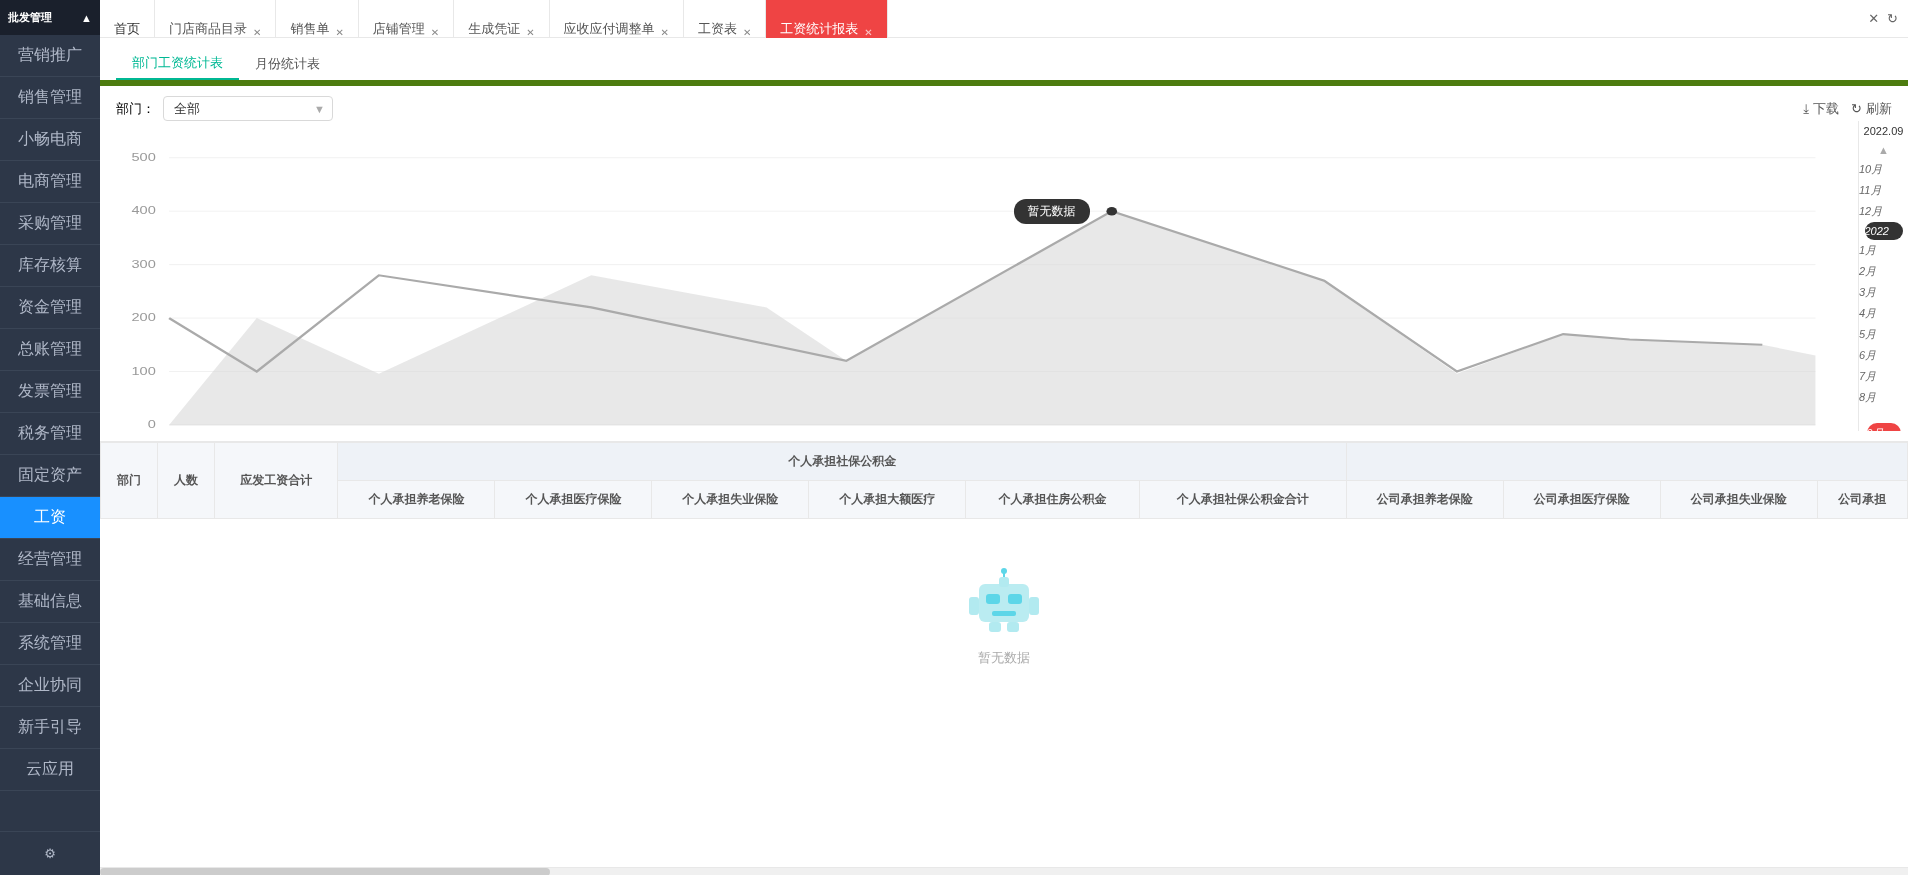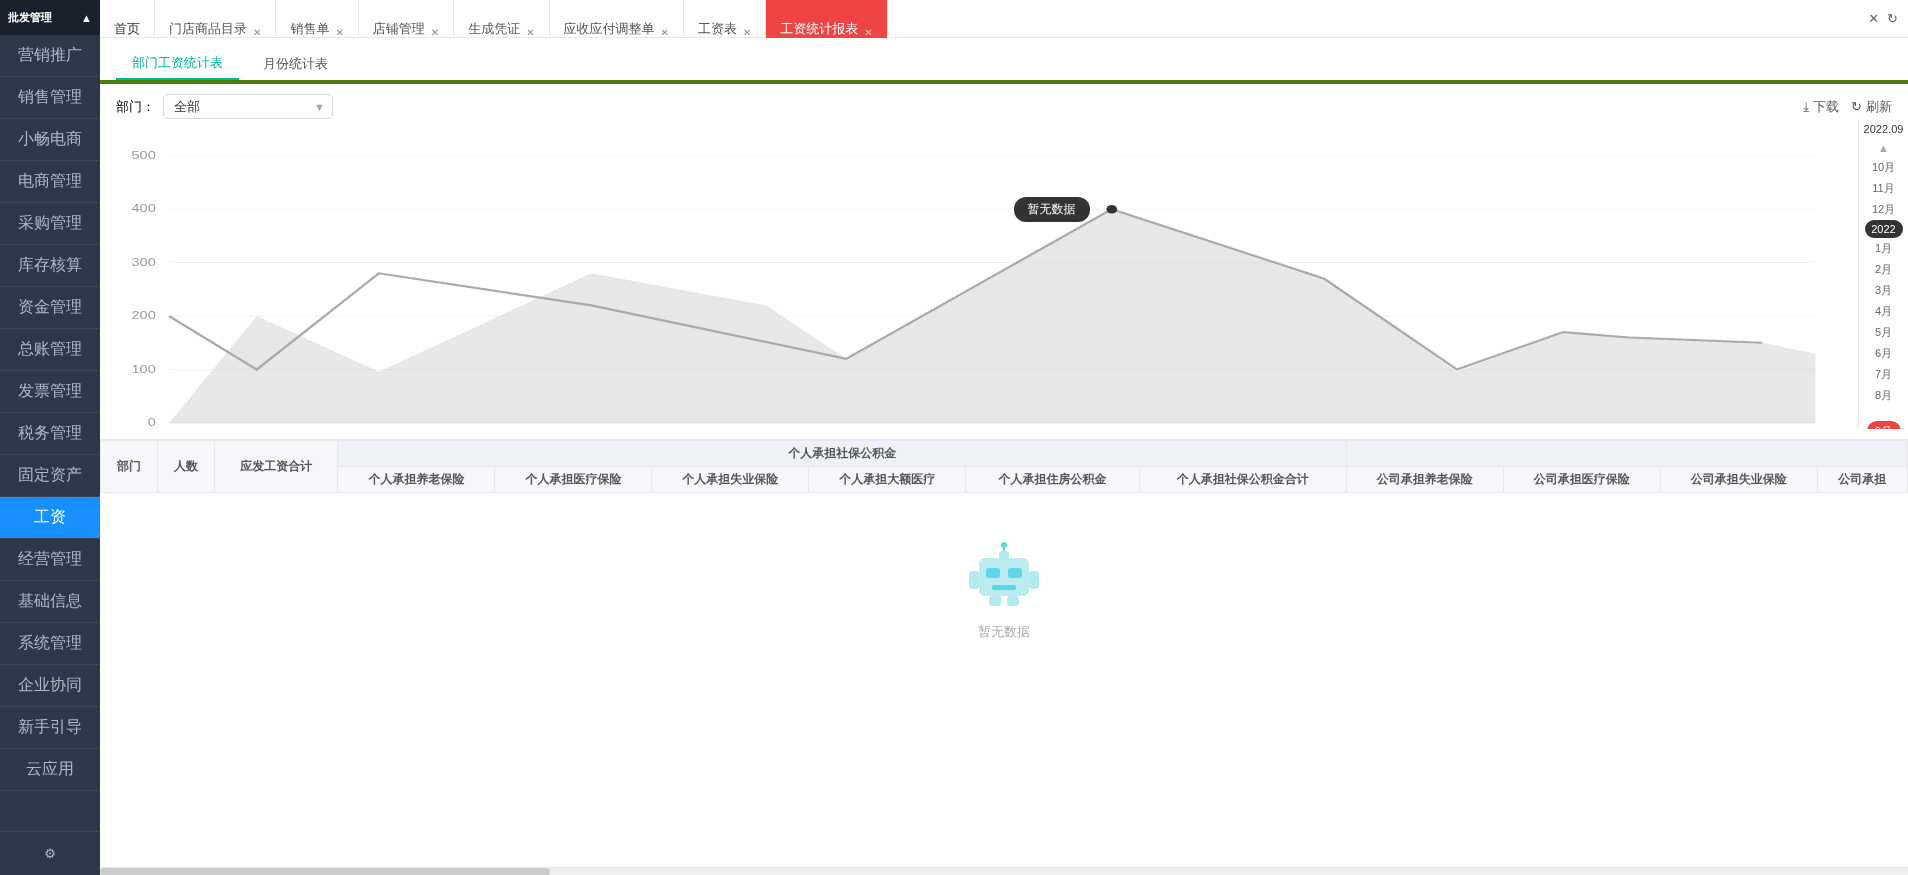--- a/index.html
+++ b/index.html
@@ -108,22 +108,22 @@
       flex-direction: column;
       overflow: hidden;
       background: #fff;
     }
 
     
     .sub-tabs {
       display: flex;
       align-items: center;
       padding: 10px 16px 0;
-      border-bottom: 4px solid #4d7c0f;
-      gap: 8px;
+      border-bottom: 6px solid #4d7c0f;
+      gap: 0;
       flex-shrink: 0;
     }
     .sub-tab {
       padding: 6px 16px;
       font-size: 13px;
       cursor: pointer;
       border-radius: 4px 4px 0 0;
       color: #555;
     }
     .sub-tab.active {
@@ -198,21 +198,21 @@
       flex-direction: column;
       align-items: center;
       font-size: 11px;
       color: #666;
       overflow-y: auto;
     }
     .timeline-month {
       padding: 3px 0;
       cursor: pointer;
       width: 100%;
-      text-align: center;
+      font-style: italic;
     }
     .timeline-month.active-month {
       background: #ef4444;
       color: #fff;
       border-radius: 10px;
       width: 34px;
       margin: 15px auto;
     }
     .timeline-month.highlight-year {
       background: #333;
@@ -253,21 +253,21 @@
       border-top: 1px solid #e8e8e8;
     }
     table {
       width: 100%;
       border-collapse: collapse;
       font-size: 12px;
     }
     thead th {
       background: #f5f7fa;
       color: #555;
-      padding: 4px 8px;
+      padding: 10px 8px;
       text-align: center;
       border: 1px solid #e8e8e8;
       white-space: nowrap;
       position: sticky;
       top: 0;
       z-index: 2;
     }
     thead th.group-header {
       background: #eef2f7;
     }

